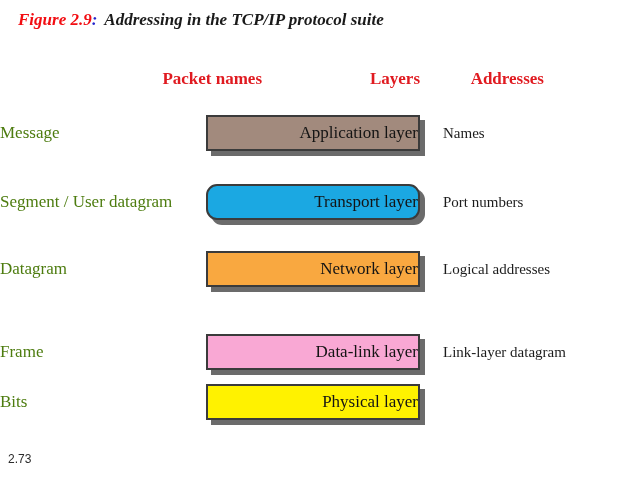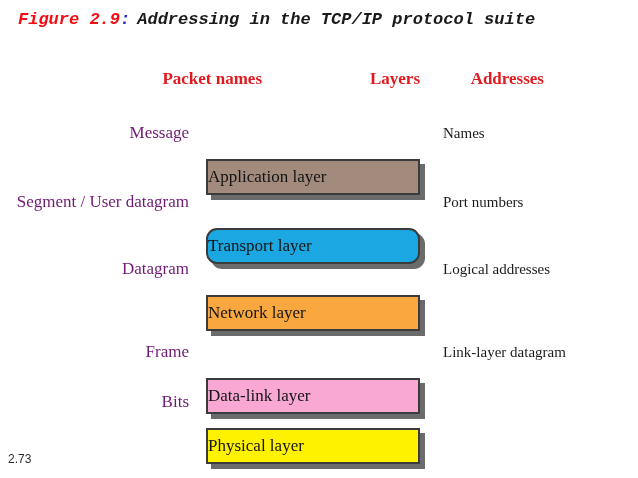--- a/index.html
+++ b/index.html
@@ -13,21 +13,21 @@
     width: 638px;
     height: 478px;
     background: #ffffff;
     overflow: hidden;
   }
   
   .title {
     position: absolute;
     top: 10px;
     left: 18px;
-    font-family: Liberation Mono, monospace;
+    font-family: Liberation Serif, serif;
     font-size: 17px;
     font-weight: bold;
     font-style: italic;
     white-space: nowrap;
     color: #1a1a1a;
   }
   .title .fig-label { color: #f20d12; }
   .title .fig-colon { color: #2323cc; }
   .title .fig-text  { color: #1a1a1a; margin-left: 7px; }
   
@@ -50,39 +50,38 @@
     width: 638px;
     height: 36px;
   }
   .packet-label {
     position: absolute;
     left: 0;
     top: 0;
     width: 189px;
     height: 36px;
     line-height: 36px;
-    text-align: right;
+    text-align: left;
     font-size: 17px;
-    color: #701a75;
+    color: #4d7c0f;
     white-space: nowrap;
   }
   .layer-box {
     position: absolute;
     left: 206px;
     top: 0;
     width: 210px;
     height: 32px;
     line-height: 32px;
     border: 2px solid #3b3b3b;
     box-shadow: 5px 5px 0 0 #6b6b6b;
-    text-align: left;
+    text-align: right;
     font-size: 17px;
     color: #141414;
     white-space: nowrap;
-    margin-top: 44px;
   }
   .address-label {
     position: absolute;
     left: 443px;
     top: 0;
     height: 36px;
     line-height: 36px;
     text-align: left;
     font-size: 15px;
     color: #1c1c1c;

